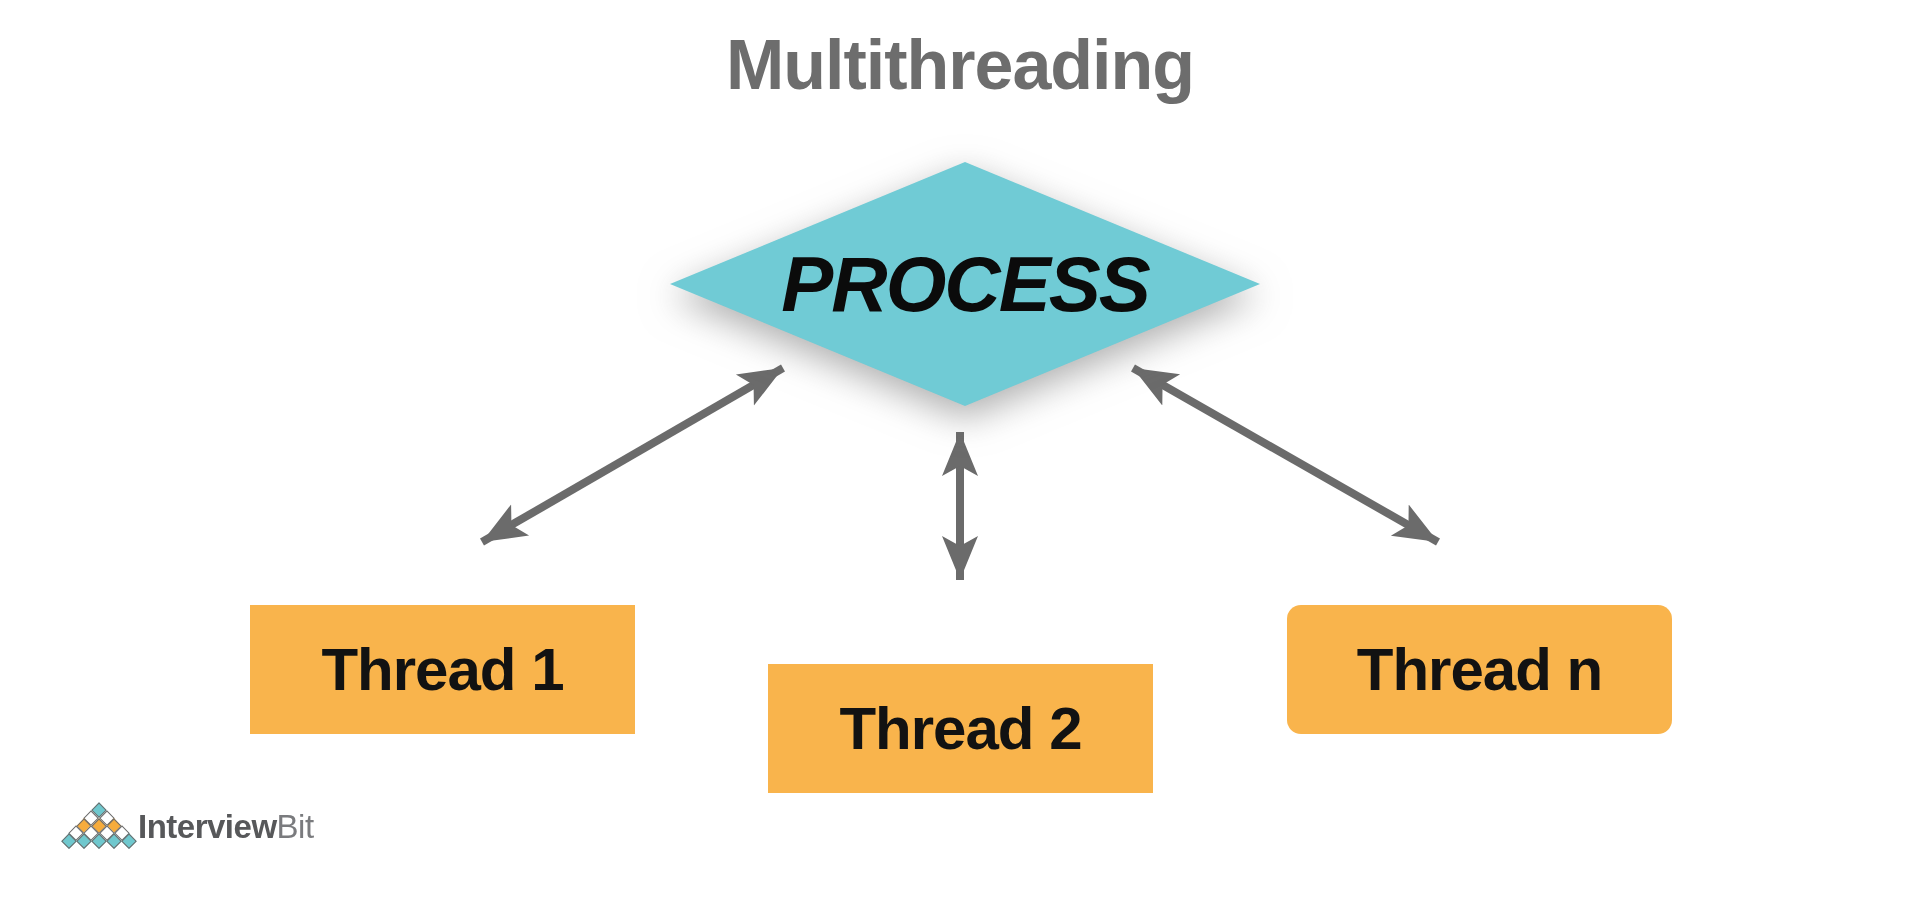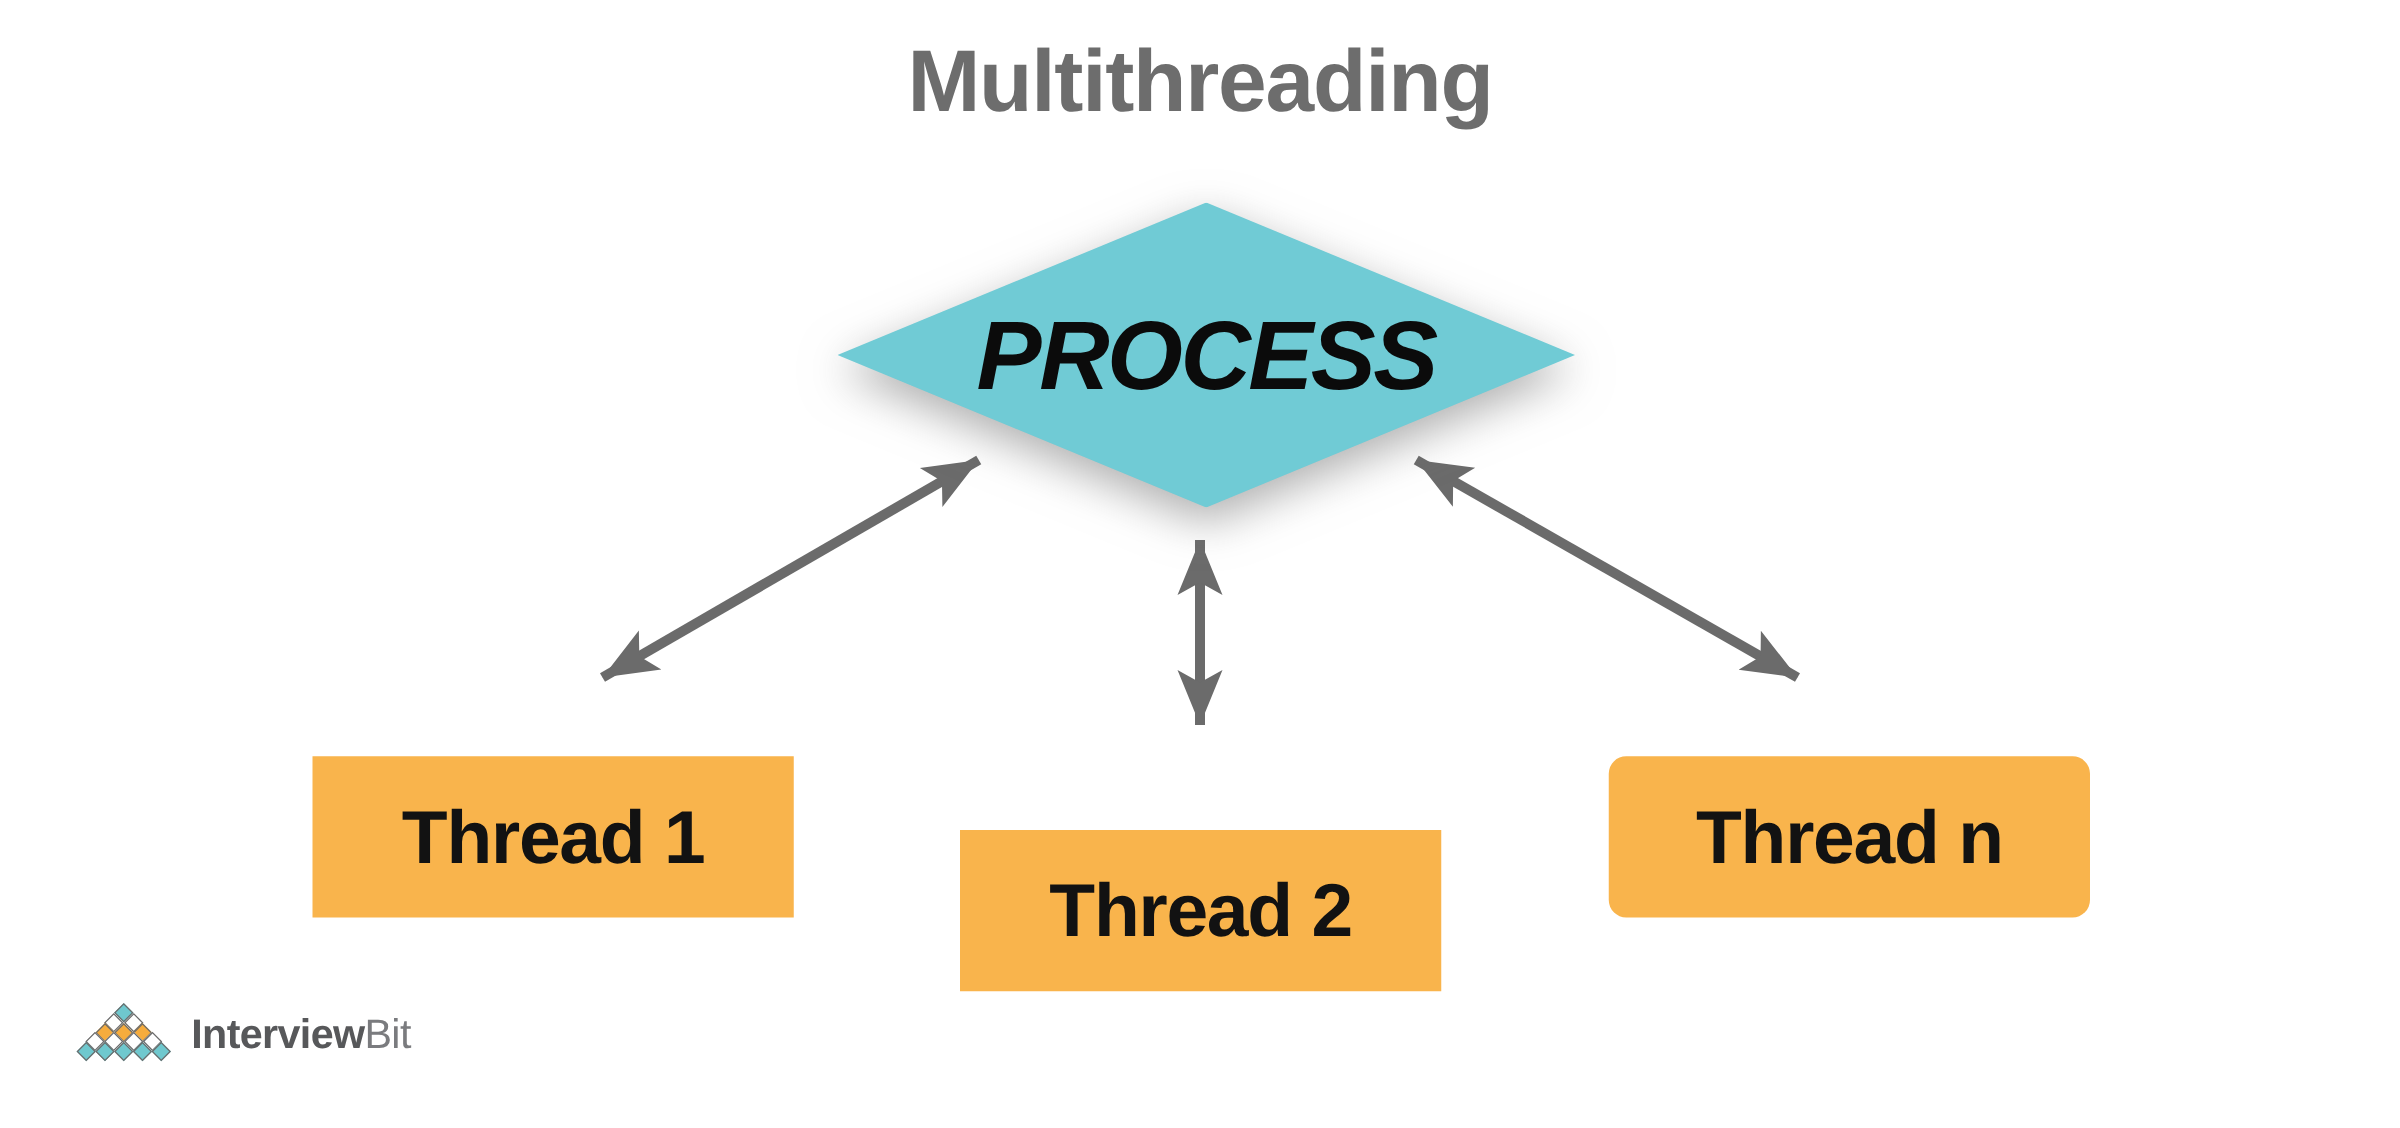--- a/index.html
+++ b/index.html
@@ -53,21 +53,21 @@
   .thread-box .label{
     font-size:60px;font-weight:bold;letter-spacing:-1px;
     color:var(--label-text);line-height:1;
   }
   .thread-1{left:250px;top:605px;}
   .thread-2{left:768px;top:616px;margin-top:48px;}
   .thread-n{left:1287px;top:605px;border-radius:14px;}
 
   .logo{
     position:absolute;left:60px;top:801px;
-    display:flex;align-items:center;gap:15px;
+    display:flex;align-items:center;
   }
   .pyramid{position:relative;width:78px;height:50px;}
   .pyramid .tile{
     position:absolute;width:10.8px;height:10.8px;
     transform:translate(-50%,-50%) rotate(45deg);
     border:1.6px solid var(--logo-tile-border);
   }
   .pyramid .tile.teal{background:var(--logo-teal);}
   .pyramid .tile.white{background:#FFFFFF;}
   .pyramid .tile.orange{background:var(--logo-orange);}

